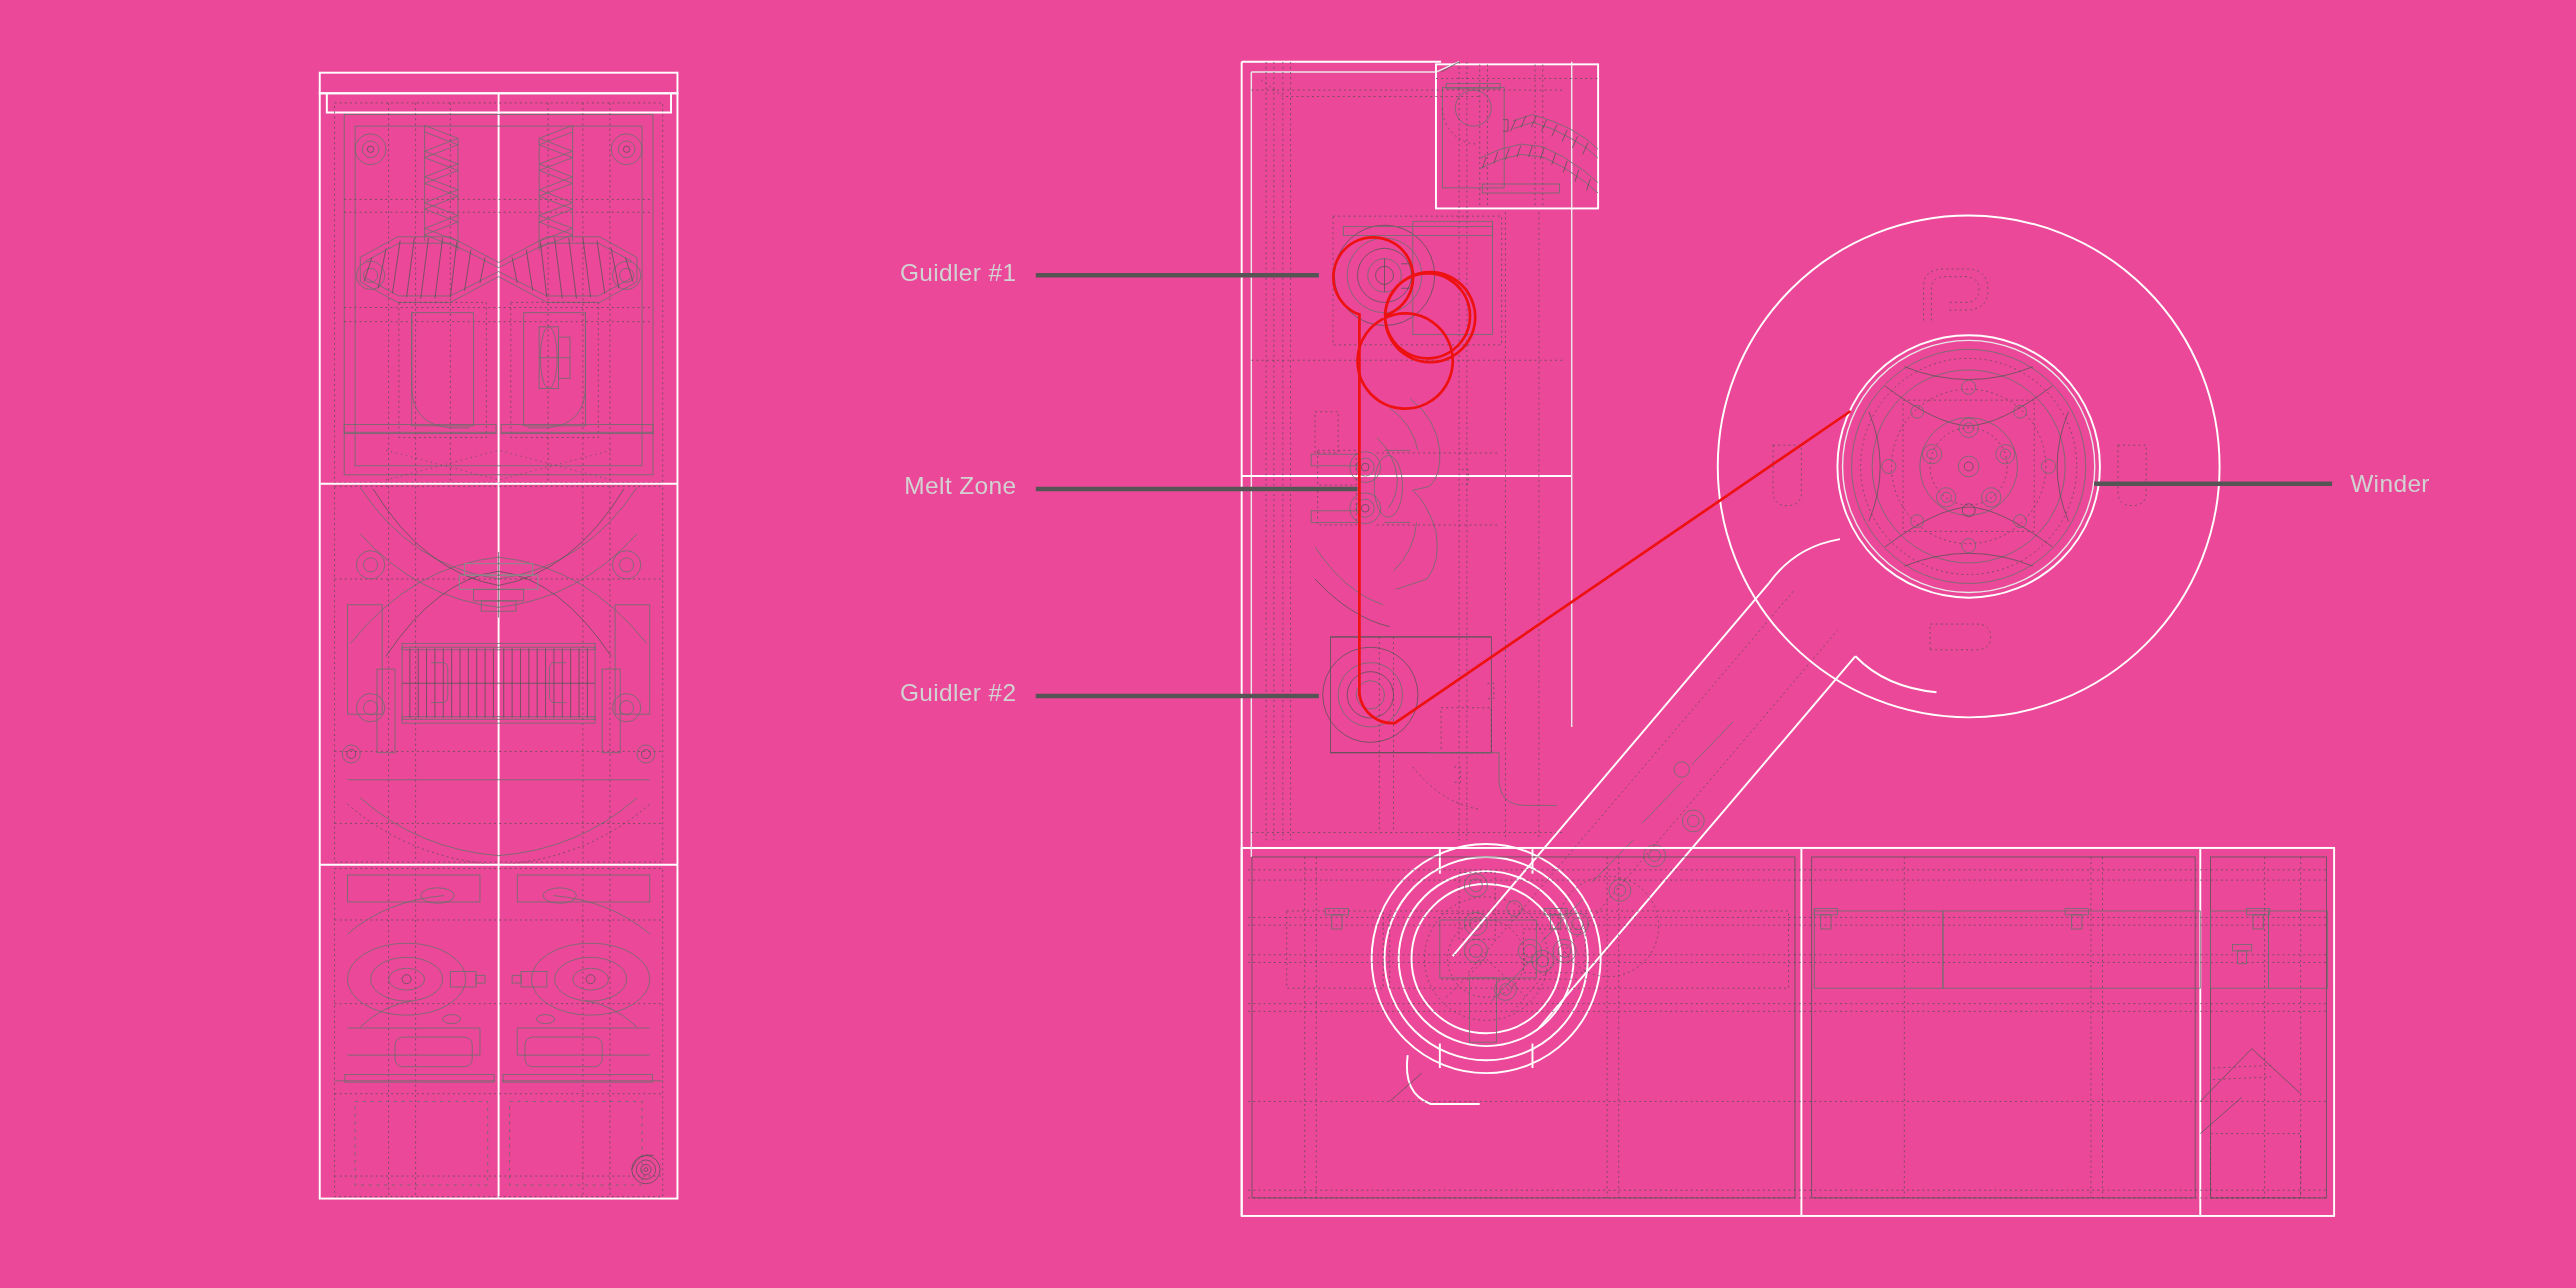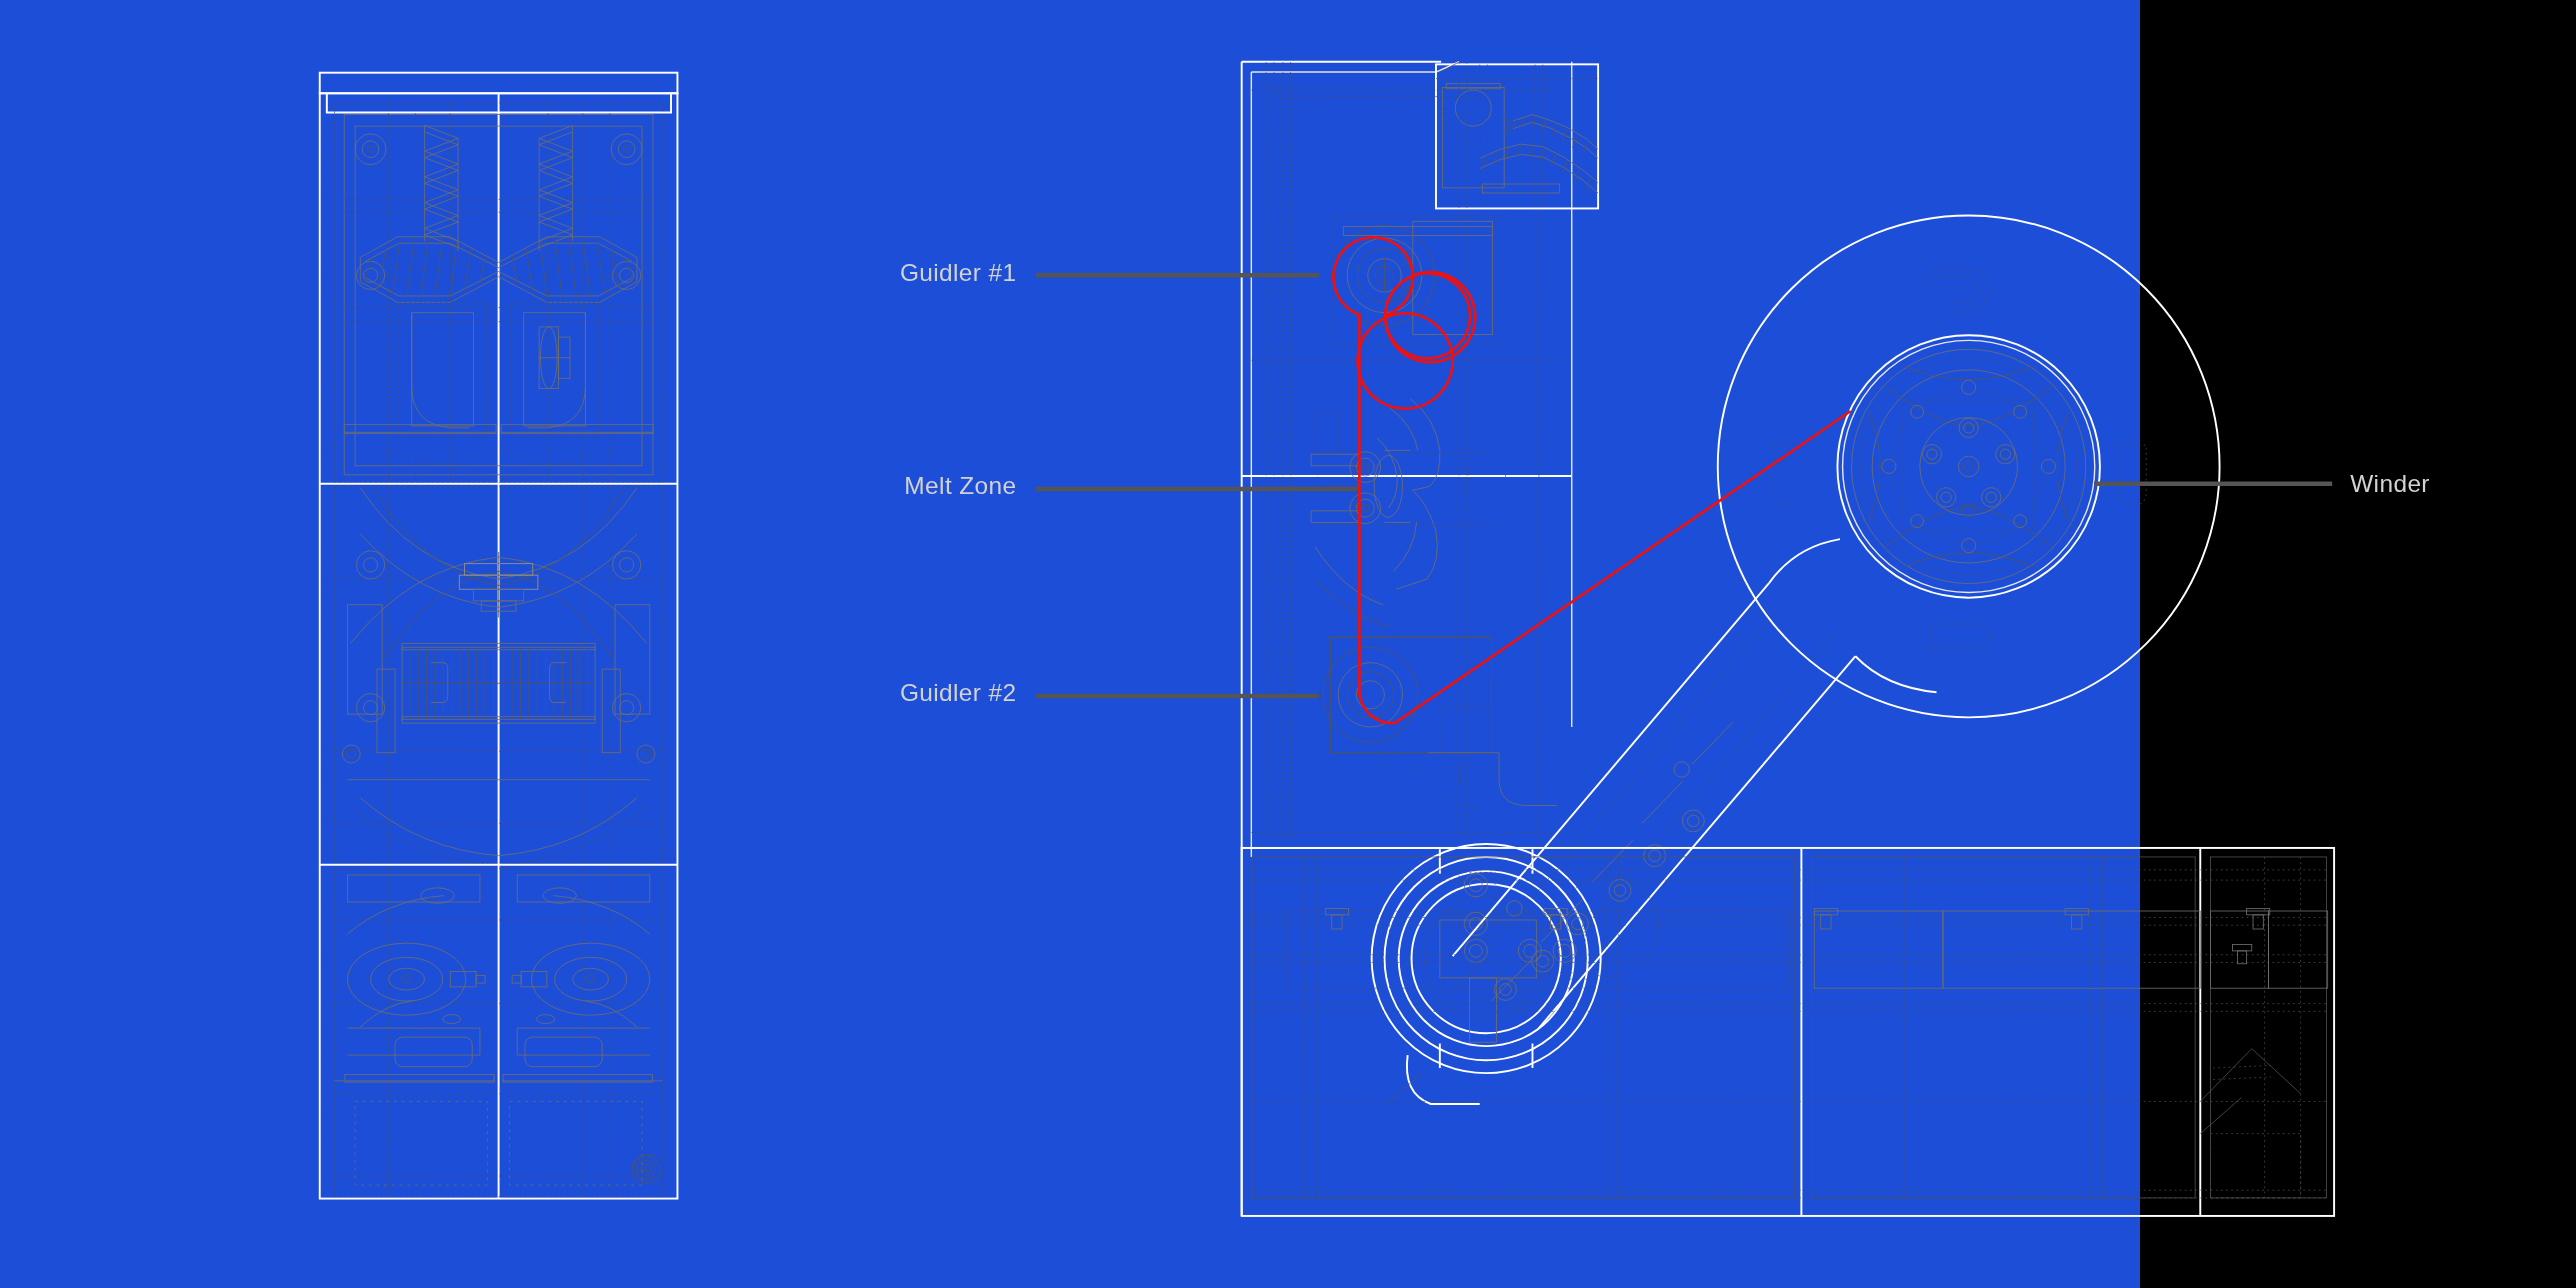--- a/index.html
+++ b/index.html
@@ -11,24 +11,23 @@
   body {
     width: 2576px;
     height: 1288px;
     overflow: hidden;
     font-family: "Liberation Sans", sans-serif;
     position: relative;
   }
   #stage {
     position: absolute;
     top: 0; left: 0;
-    width: 2100px;
+    width: 2576px;
     height: 1288px;
-    background: #1d4ed8;
-    padding-left: 40px;
+    background: #ec4899;
   }
   svg.drawing {
     position: absolute;
     top: 0; left: 0;
     width: 2576px;
     height: 1288px;
     display: block;
   }
   
   .visible-hi   { stroke: #ffffff; stroke-width: 3;   fill: none; }

